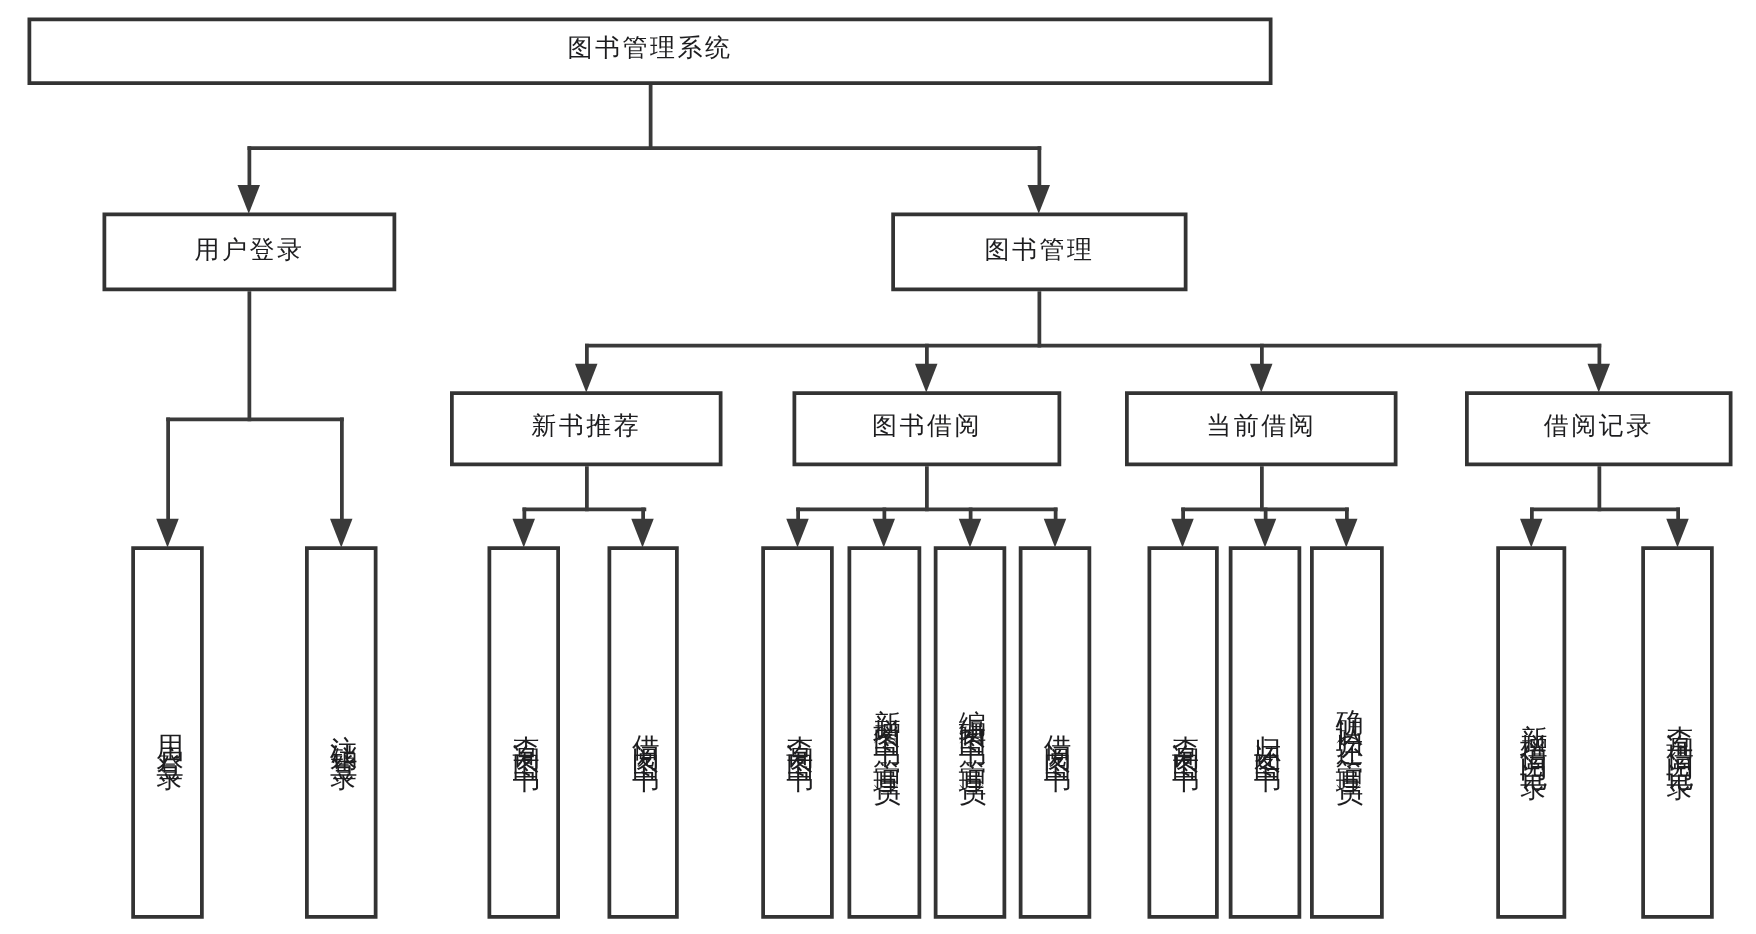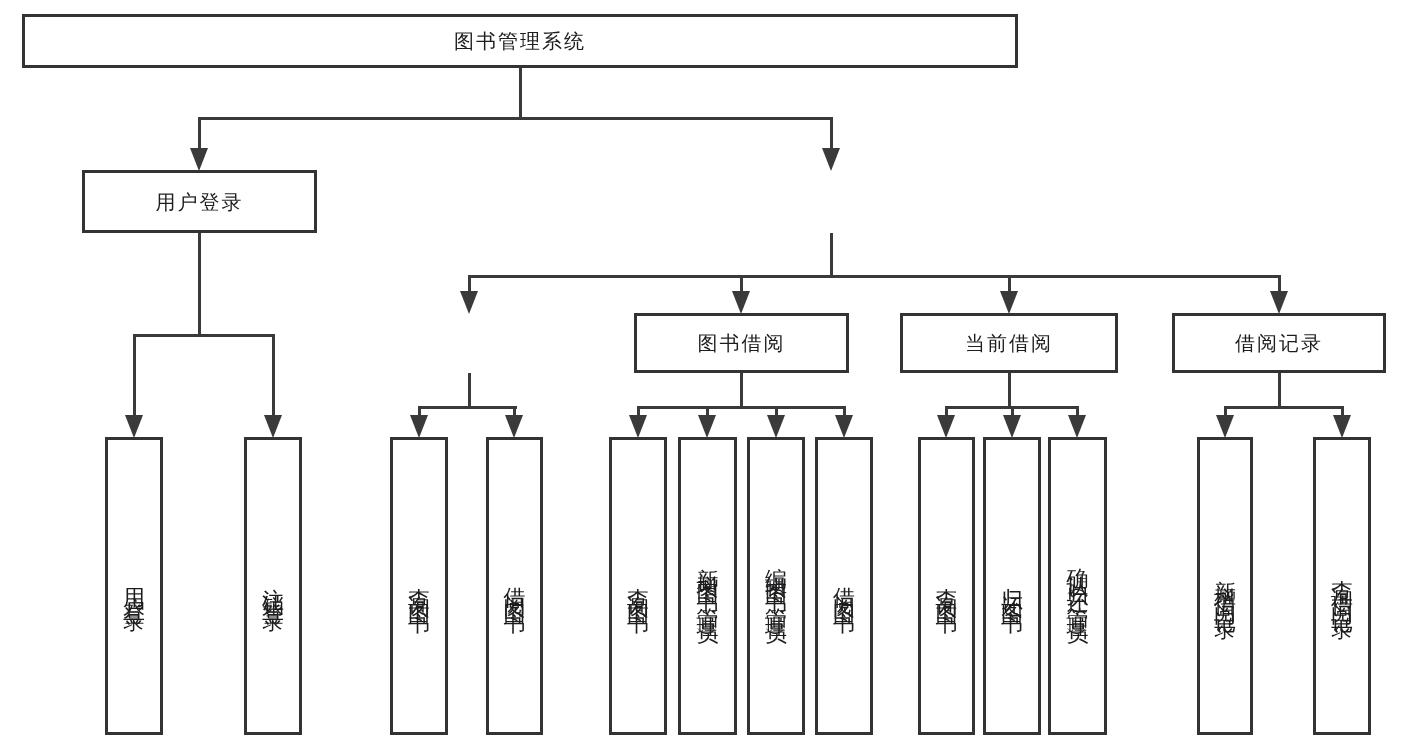--- a/index.html
+++ b/index.html
@@ -7,21 +7,21 @@
     --border:#333333;
     --text:#1d1d1f;
     --background:#ffffff;
     --watermark:#c3c5cb;
   }
   html,body{margin:0;padding:0;background:#fff;}
   .stage{
     position:relative;
     width:1405px;height:747px;
     background:var(--background);
-    font-family:Liberation Sans, sans-serif;
+    font-family:Liberation Mono, monospace;
     overflow:hidden;
   }
   .box{
     position:absolute;
     box-sizing:border-box;
     border:3px solid var(--border);
     background:var(--background);
     display:flex;
     align-items:center;
     justify-content:center;
@@ -57,21 +57,23 @@
   }
 </style>
 </head>
 <body>
 
 <div class="stage">
 
   <div class="box" style="left:22px;top:14px;width:996px;height:54px">图书管理系统</div>
 
   <div class="box" style="left:82px;top:170px;width:235px;height:63px">用户登录</div>
+  <div class="box" style="left:713px;top:170px;width:237px;height:63px">图书管理</div>
 
+  <div class="box" style="left:360px;top:313px;width:218px;height:60px">新书推荐</div>
   <div class="box" style="left:634px;top:313px;width:215px;height:60px">图书借阅</div>
   <div class="box" style="left:900px;top:313px;width:218px;height:60px">当前借阅</div>
   <div class="box" style="left:1172px;top:313px;width:214px;height:60px">借阅记录</div>
 
   <div class="box v" style="left:105px;top:437px;width:58px;height:298px">用户登录</div>
   <div class="box v" style="left:244px;top:437px;width:58px;height:298px">注销登录</div>
 
   <div class="box v" style="left:390px;top:437px;width:58px;height:298px">查询图书</div>
   <div class="box v" style="left:486px;top:437px;width:57px;height:298px">借阅图书</div>
 

